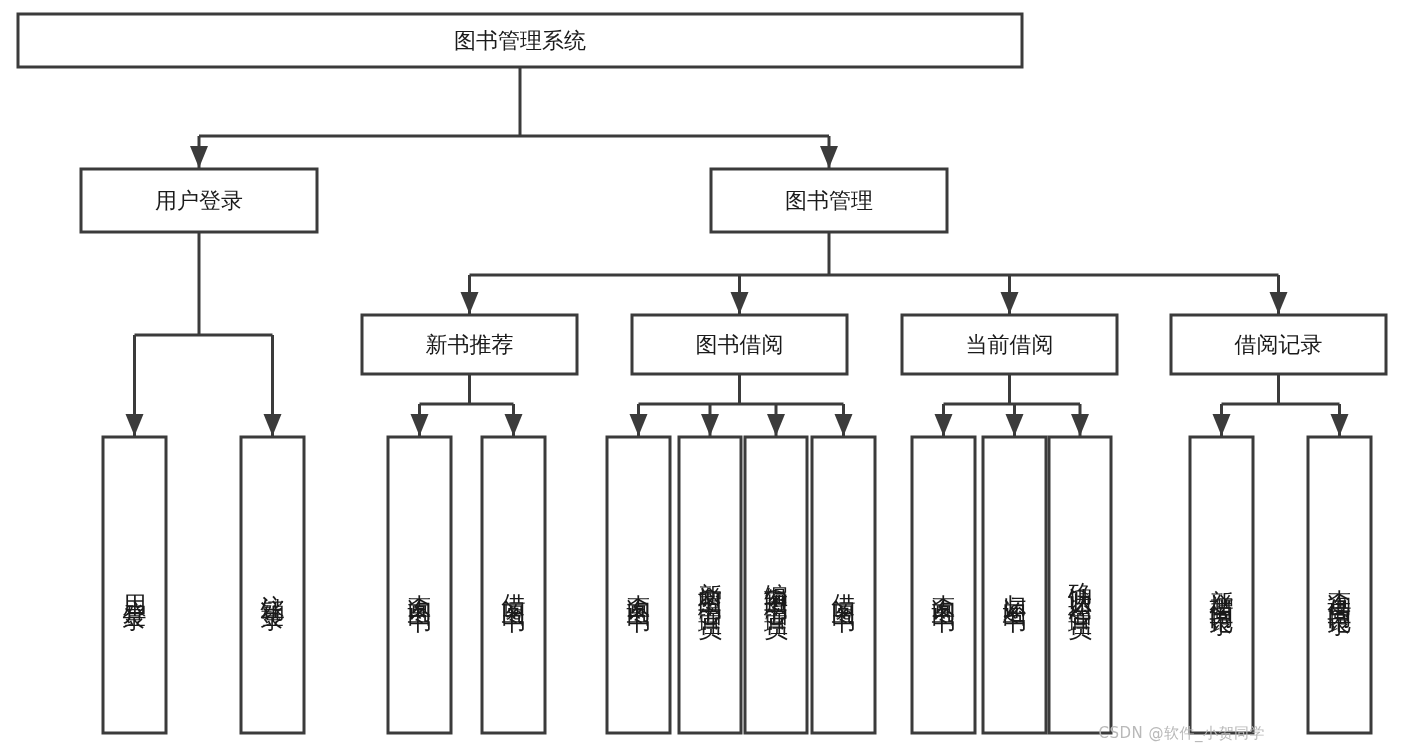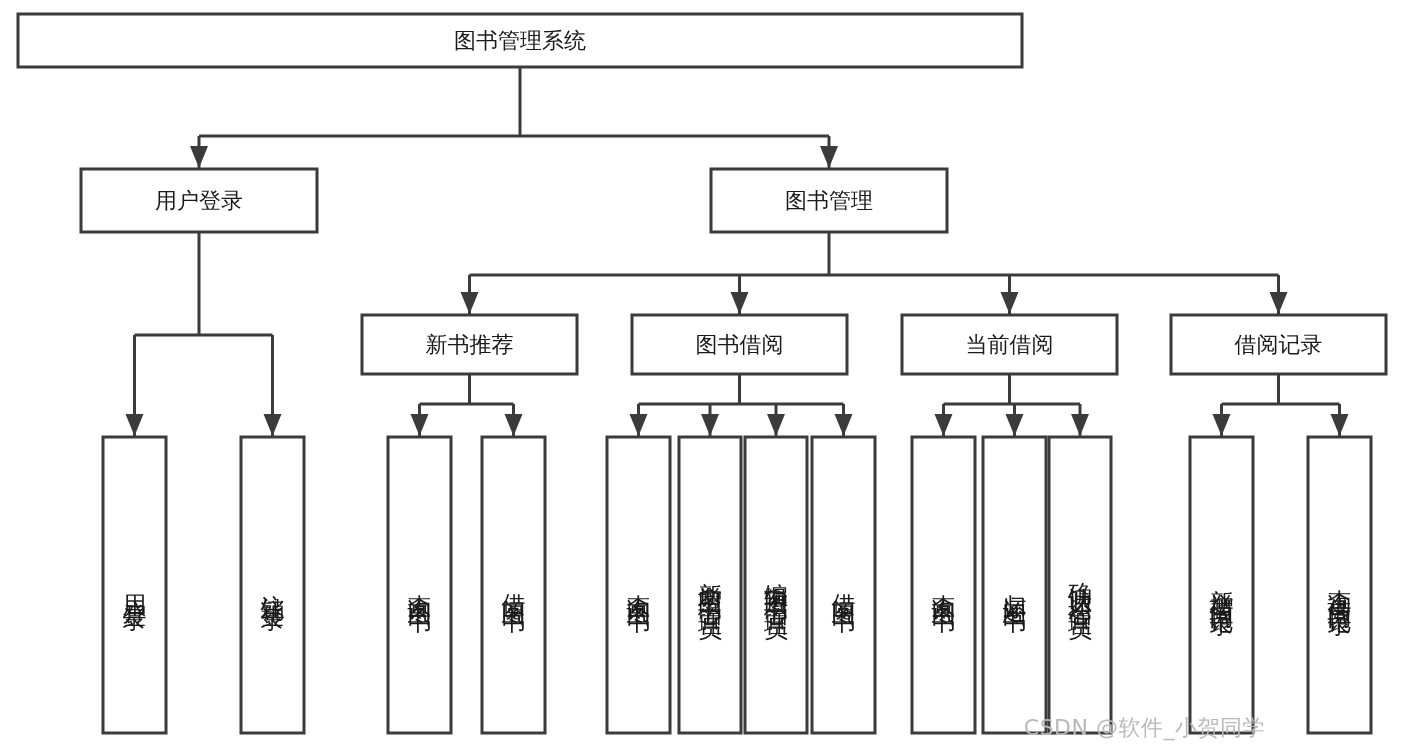--- a/index.html
+++ b/index.html
@@ -64,21 +64,21 @@
     line-height: 1;
     letter-spacing: 5px;
     color: #1a1a1a;
     white-space: nowrap;
   }
   .watermark {
     position: absolute;
     right: 8px;
     bottom: 4px;
     font-family: "DejaVu Sans", "Liberation Sans", sans-serif;
-    font-size: 22px;
+    font-size: 15px;
     color: #b9b9b9;
     white-space: nowrap;
     letter-spacing: 0.5px;
   }
 </style>
 </head>
 <body>
 
 <div id="diagram-root">
 

